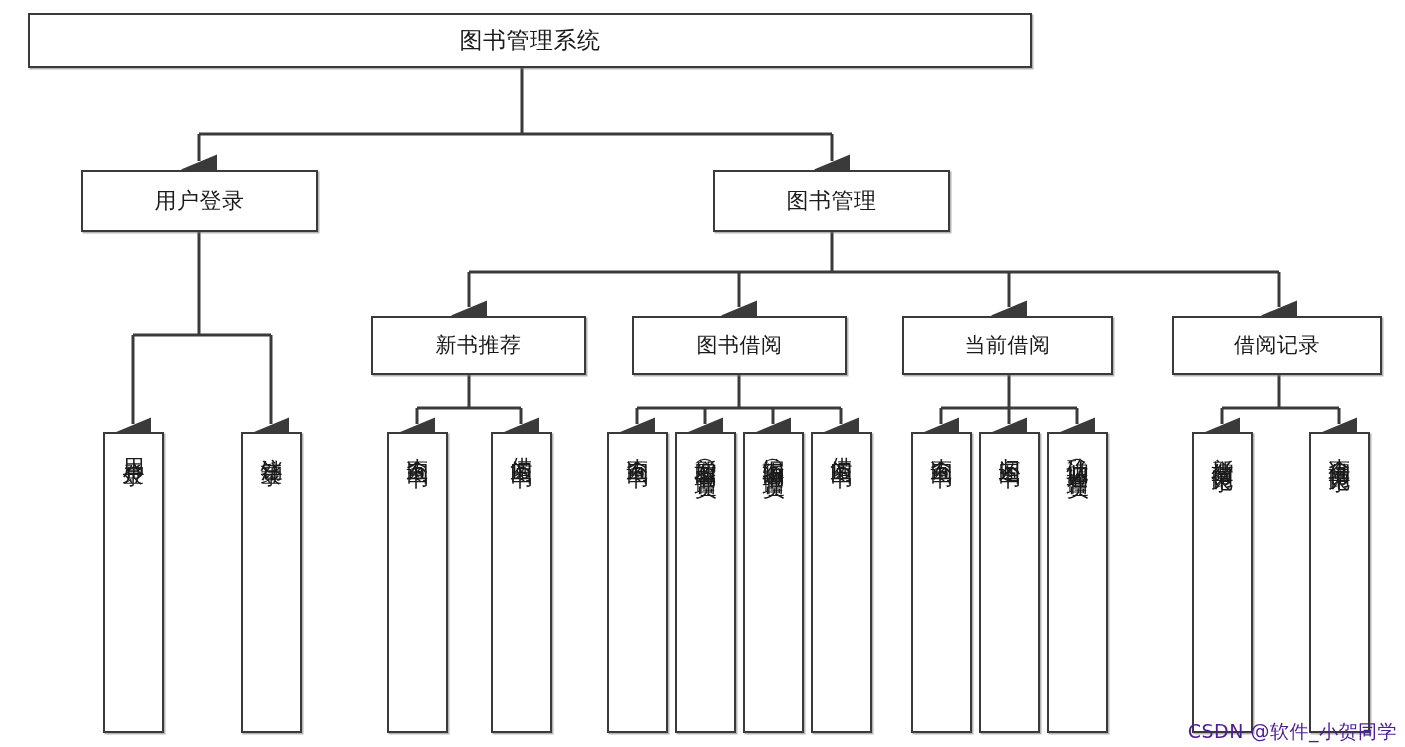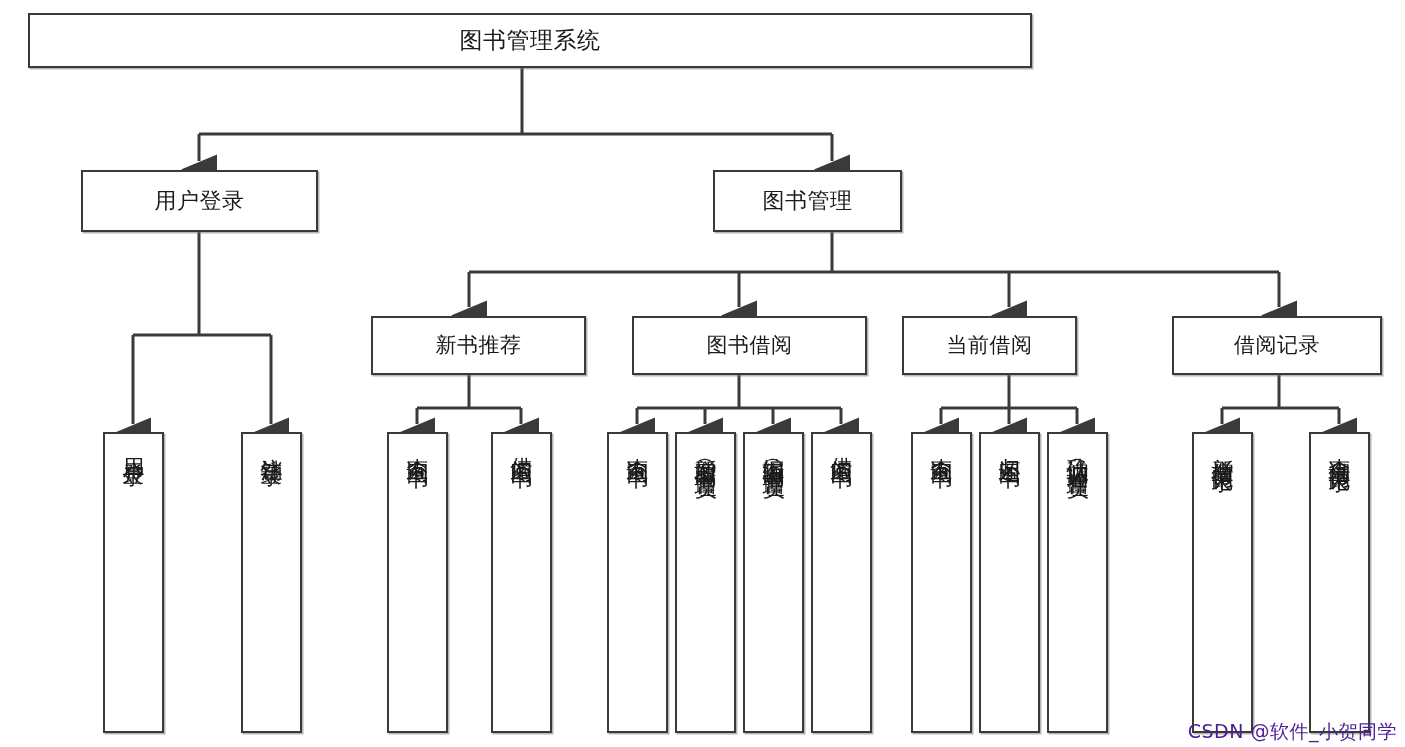--- a/index.html
+++ b/index.html
@@ -133,33 +133,33 @@
   </svg>
 
   <div class="node root horizontal" style="left:28px; top:13px; width:1004px; height:55px;">
     <span class="label">图书管理系统</span>
   </div>
 
   <div class="node lvl2 horizontal" style="left:81px; top:170px; width:237px; height:62px;">
     <span class="label">用户登录</span>
   </div>
 
-  <div class="node lvl2 horizontal" style="left:713px; top:170px; width:189px; height:62px;">
+  <div class="node lvl2 horizontal" style="left:713px; top:170px; width:237px; height:62px;">
     <span class="label">图书管理</span>
   </div>
 
   <div class="node lvl3 horizontal" style="left:371px; top:316px; width:215px; height:59px;">
     <span class="label">新书推荐</span>
   </div>
 
-  <div class="node lvl3 horizontal" style="left:632px; top:316px; width:235px; height:59px;">
+  <div class="node lvl3 horizontal" style="left:632px; top:316px; width:215px; height:59px;">
     <span class="label">图书借阅</span>
   </div>
 
-  <div class="node lvl3 horizontal" style="left:902px; top:316px; width:175px; height:59px;">
+  <div class="node lvl3 horizontal" style="left:902px; top:316px; width:211px; height:59px;">
     <span class="label">当前借阅</span>
   </div>
 
   <div class="node lvl3 horizontal" style="left:1172px; top:316px; width:210px; height:59px;">
     <span class="label">借阅记录</span>
   </div>
 
   <div class="node leaf vertical" style="left:103px; top:432px; width:61px; height:301px;">
     <span class="label">用户登录</span>
   </div>

